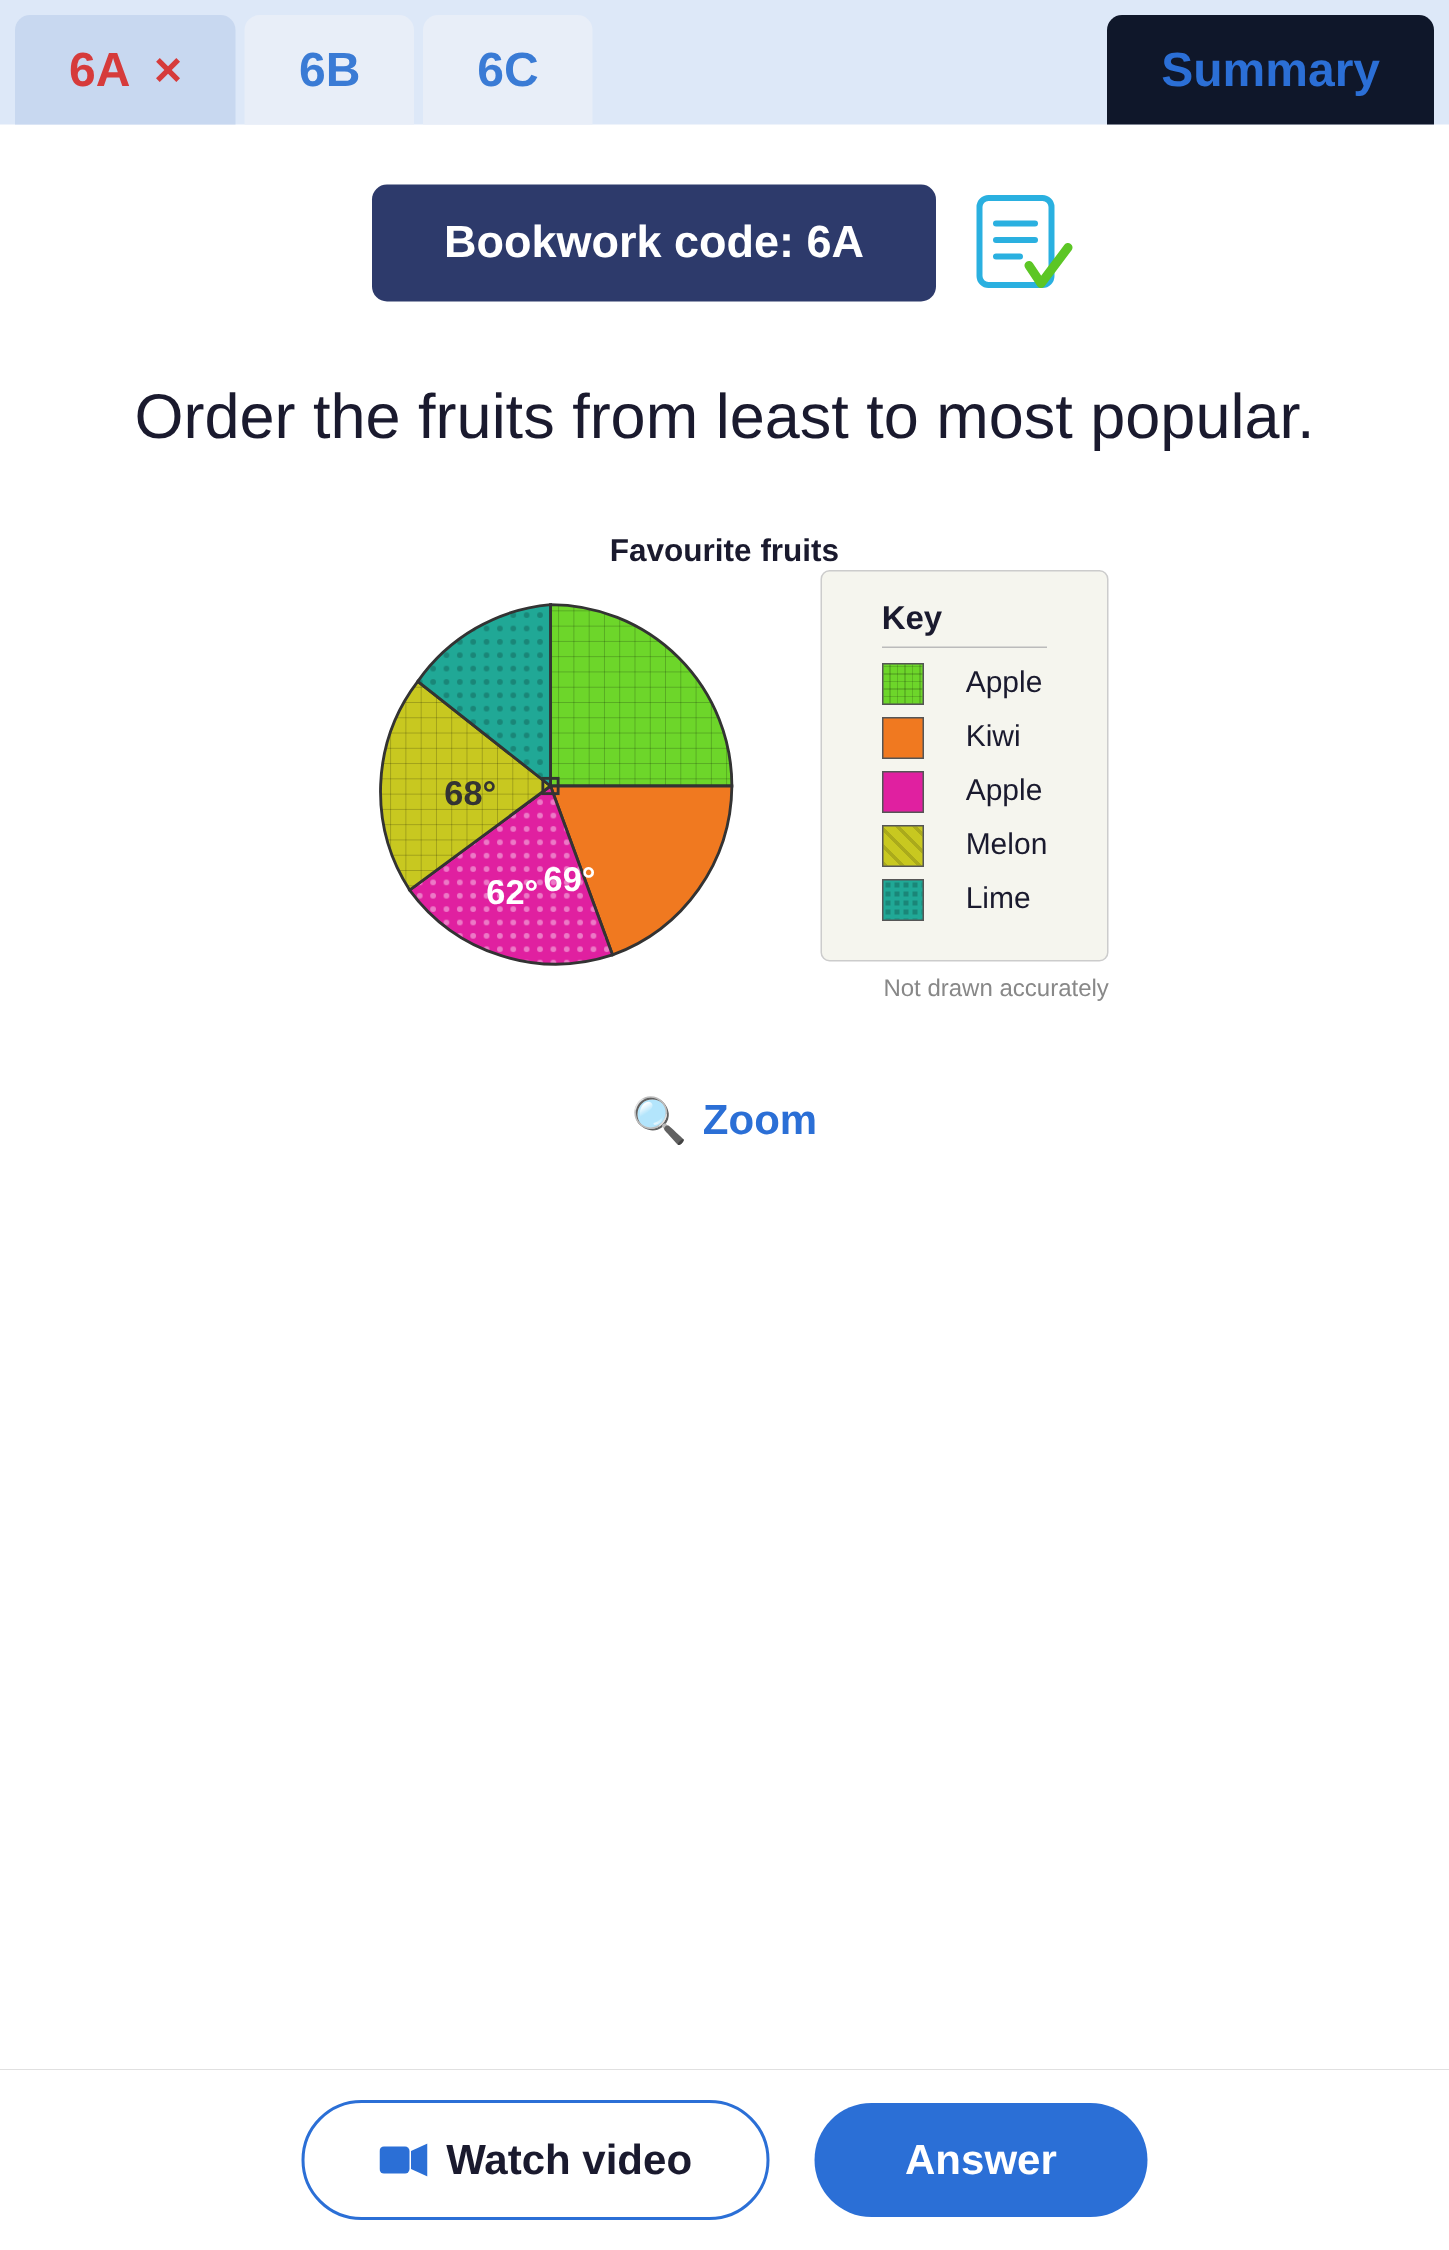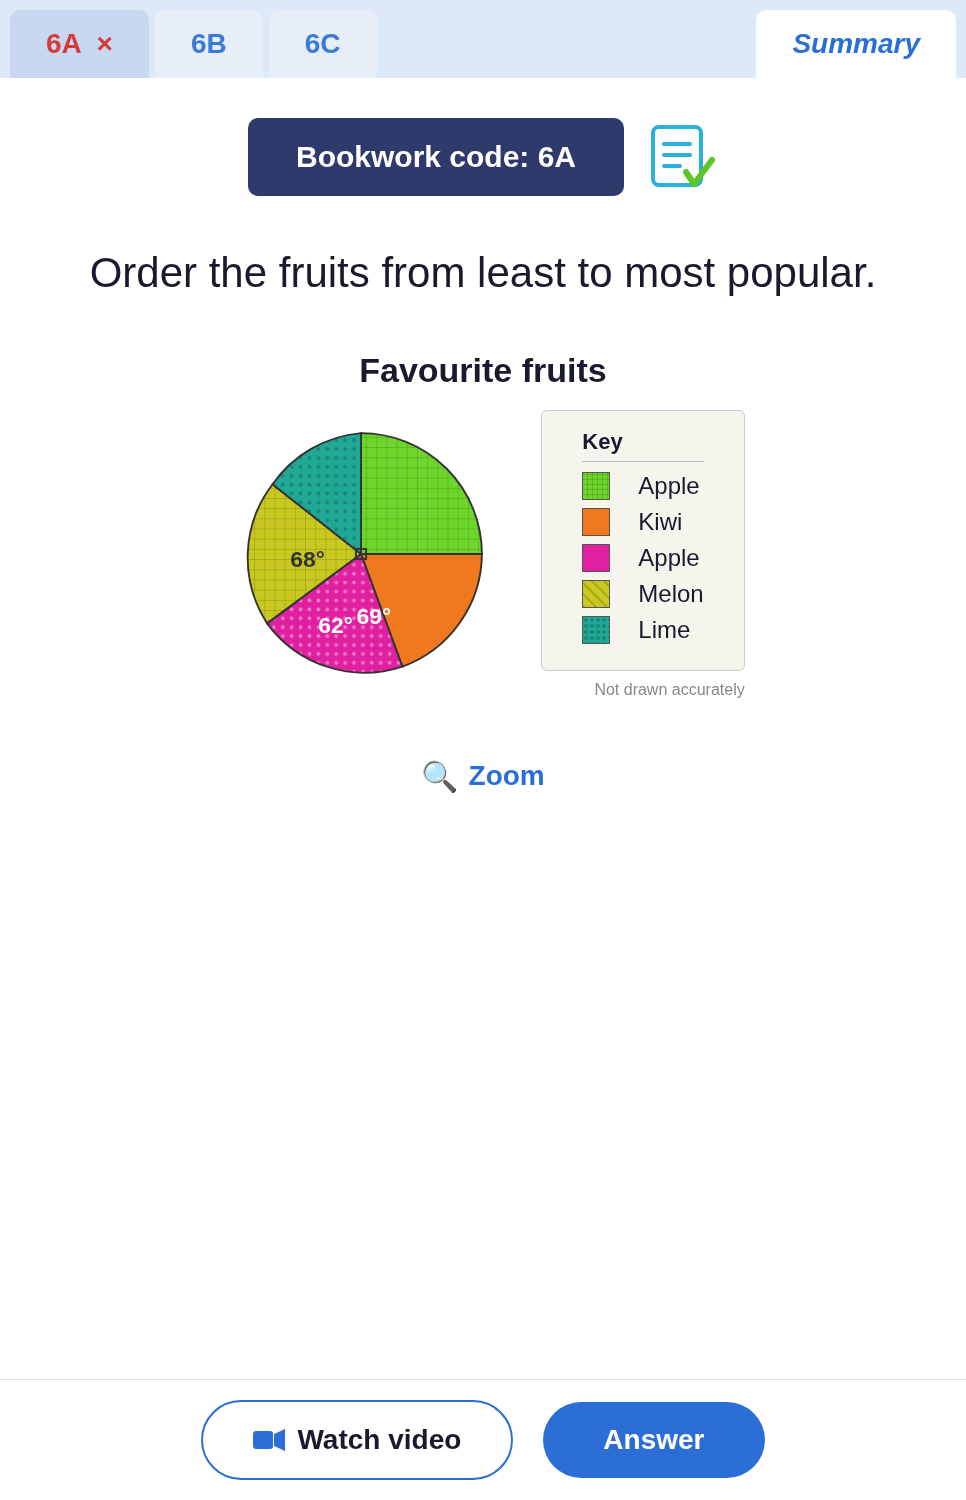--- a/index.html
+++ b/index.html
@@ -15,40 +15,39 @@
     .tab-bar {
       display: flex;
       flex-direction: row;
       background: #dde8f8;
       padding: 10px 10px 0 10px;
       gap: 6px;
     }
     .tab {
       padding: 18px 36px;
       border-radius: 10px 10px 0 0;
-      font-size: 28px;
+      font-size: 32px;
       font-weight: 700;
       cursor: pointer;
       background: #e8eef8;
       color: #3a7bd5;
       border: none;
     }
     .tab.active {
       background: #c8d8f0;
       color: #d63b3b;
     }
     .tab.active .x-mark {
       color: #d63b3b;
       margin-left: 8px;
     }
     .tab.summary {
       color: #2b6fd6;
-      background: #ffffff;
+      background: #0f172a;
       margin-left: auto;
-      font-style: italic;
     }
 
     
     .content {
       padding: 40px 60px 20px 60px;
       display: flex;
       flex-direction: column;
       align-items: center;
     }
 
@@ -83,24 +82,23 @@
 
     
     .chart-section {
       width: 100%;
       display: flex;
       flex-direction: column;
       align-items: center;
       margin-bottom: 30px;
     }
     .chart-title {
-      font-size: 34px;
-      font-weight: 700;
-      color: #1a1a2e;
-      margin-bottom: 20px;
+      font-size: 21px;
+      font-weight: 700;
+      color: #1a1a2e;
     }
     .chart-row {
       display: flex;
       align-items: center;
       gap: 40px;
     }
 
     
     .pie-container {
       width: 280px;
@@ -121,21 +119,21 @@
       color: #1a1a2e;
       margin-bottom: 10px;
       border-bottom: 1px solid #bbb;
       padding-bottom: 6px;
     }
     .key-item {
       display: flex;
       align-items: center;
       gap: 28px;
       margin-bottom: 8px;
-      font-size: 24px;
+      font-size: 20px;
       color: #1a1a2e;
     }
     .key-swatch {
       width: 28px;
       height: 28px;
       border: 1px solid #555;
       flex-shrink: 0;
     }
     .not-drawn {
       font-size: 16px;

